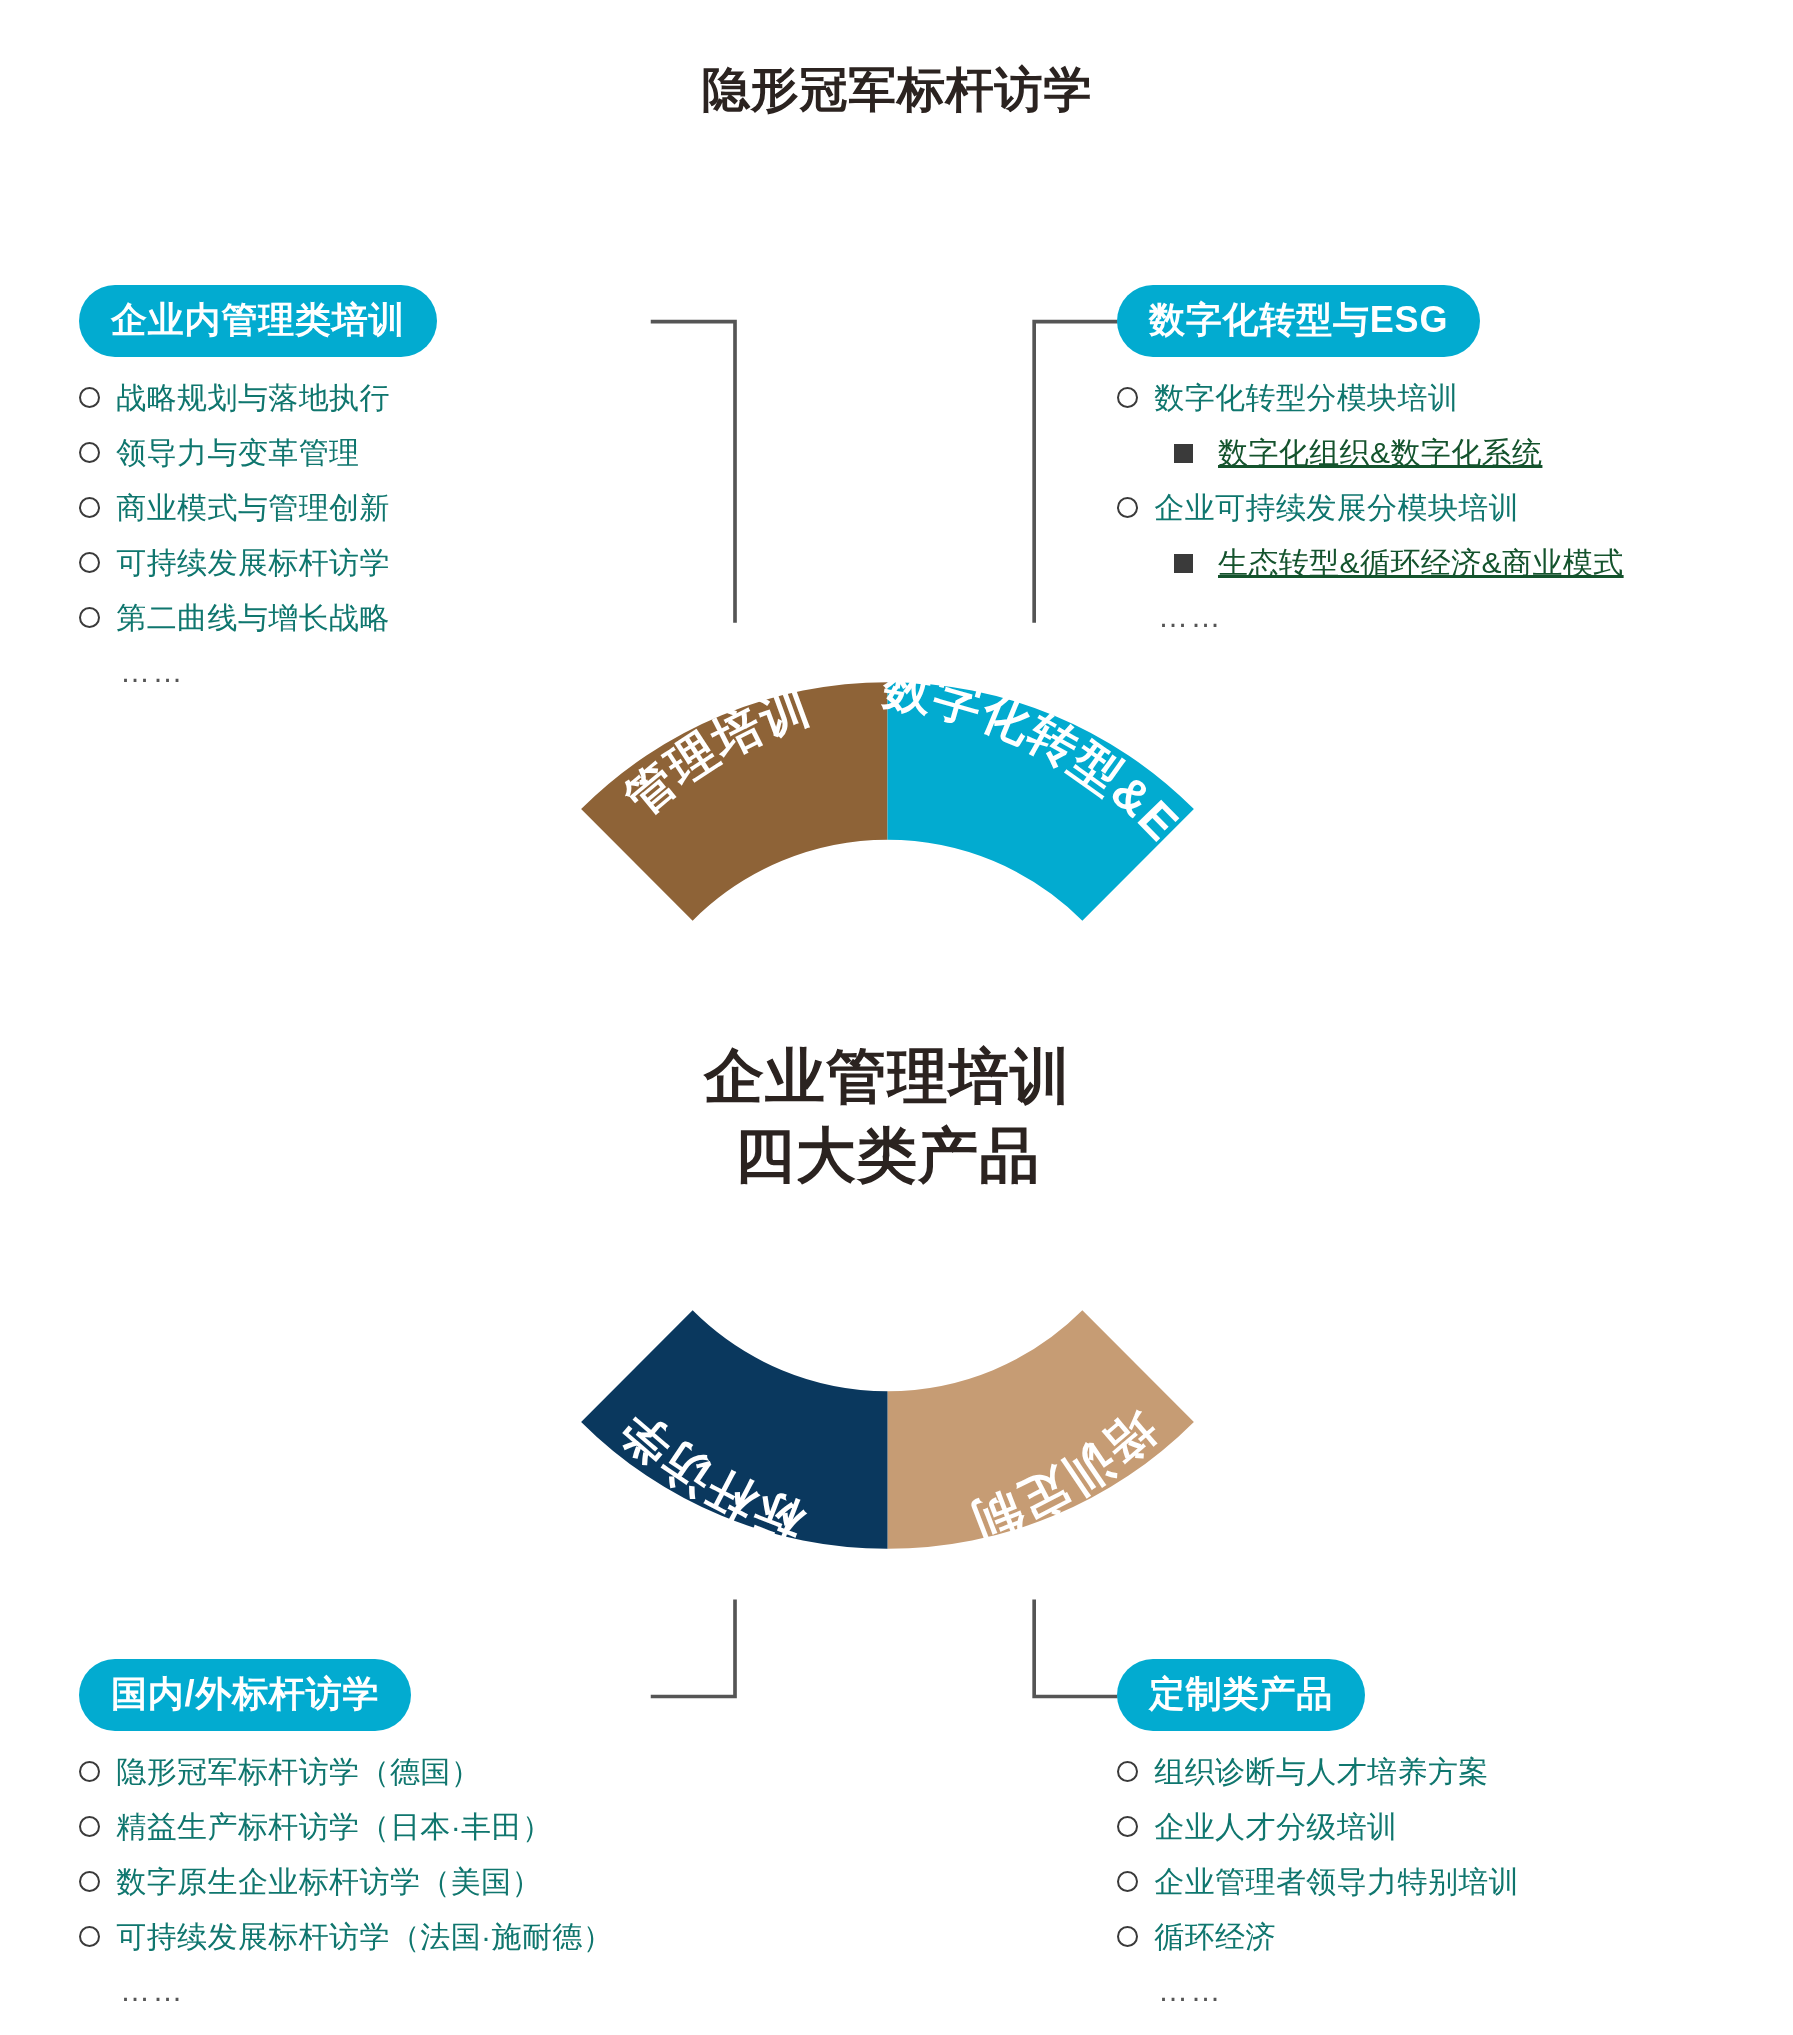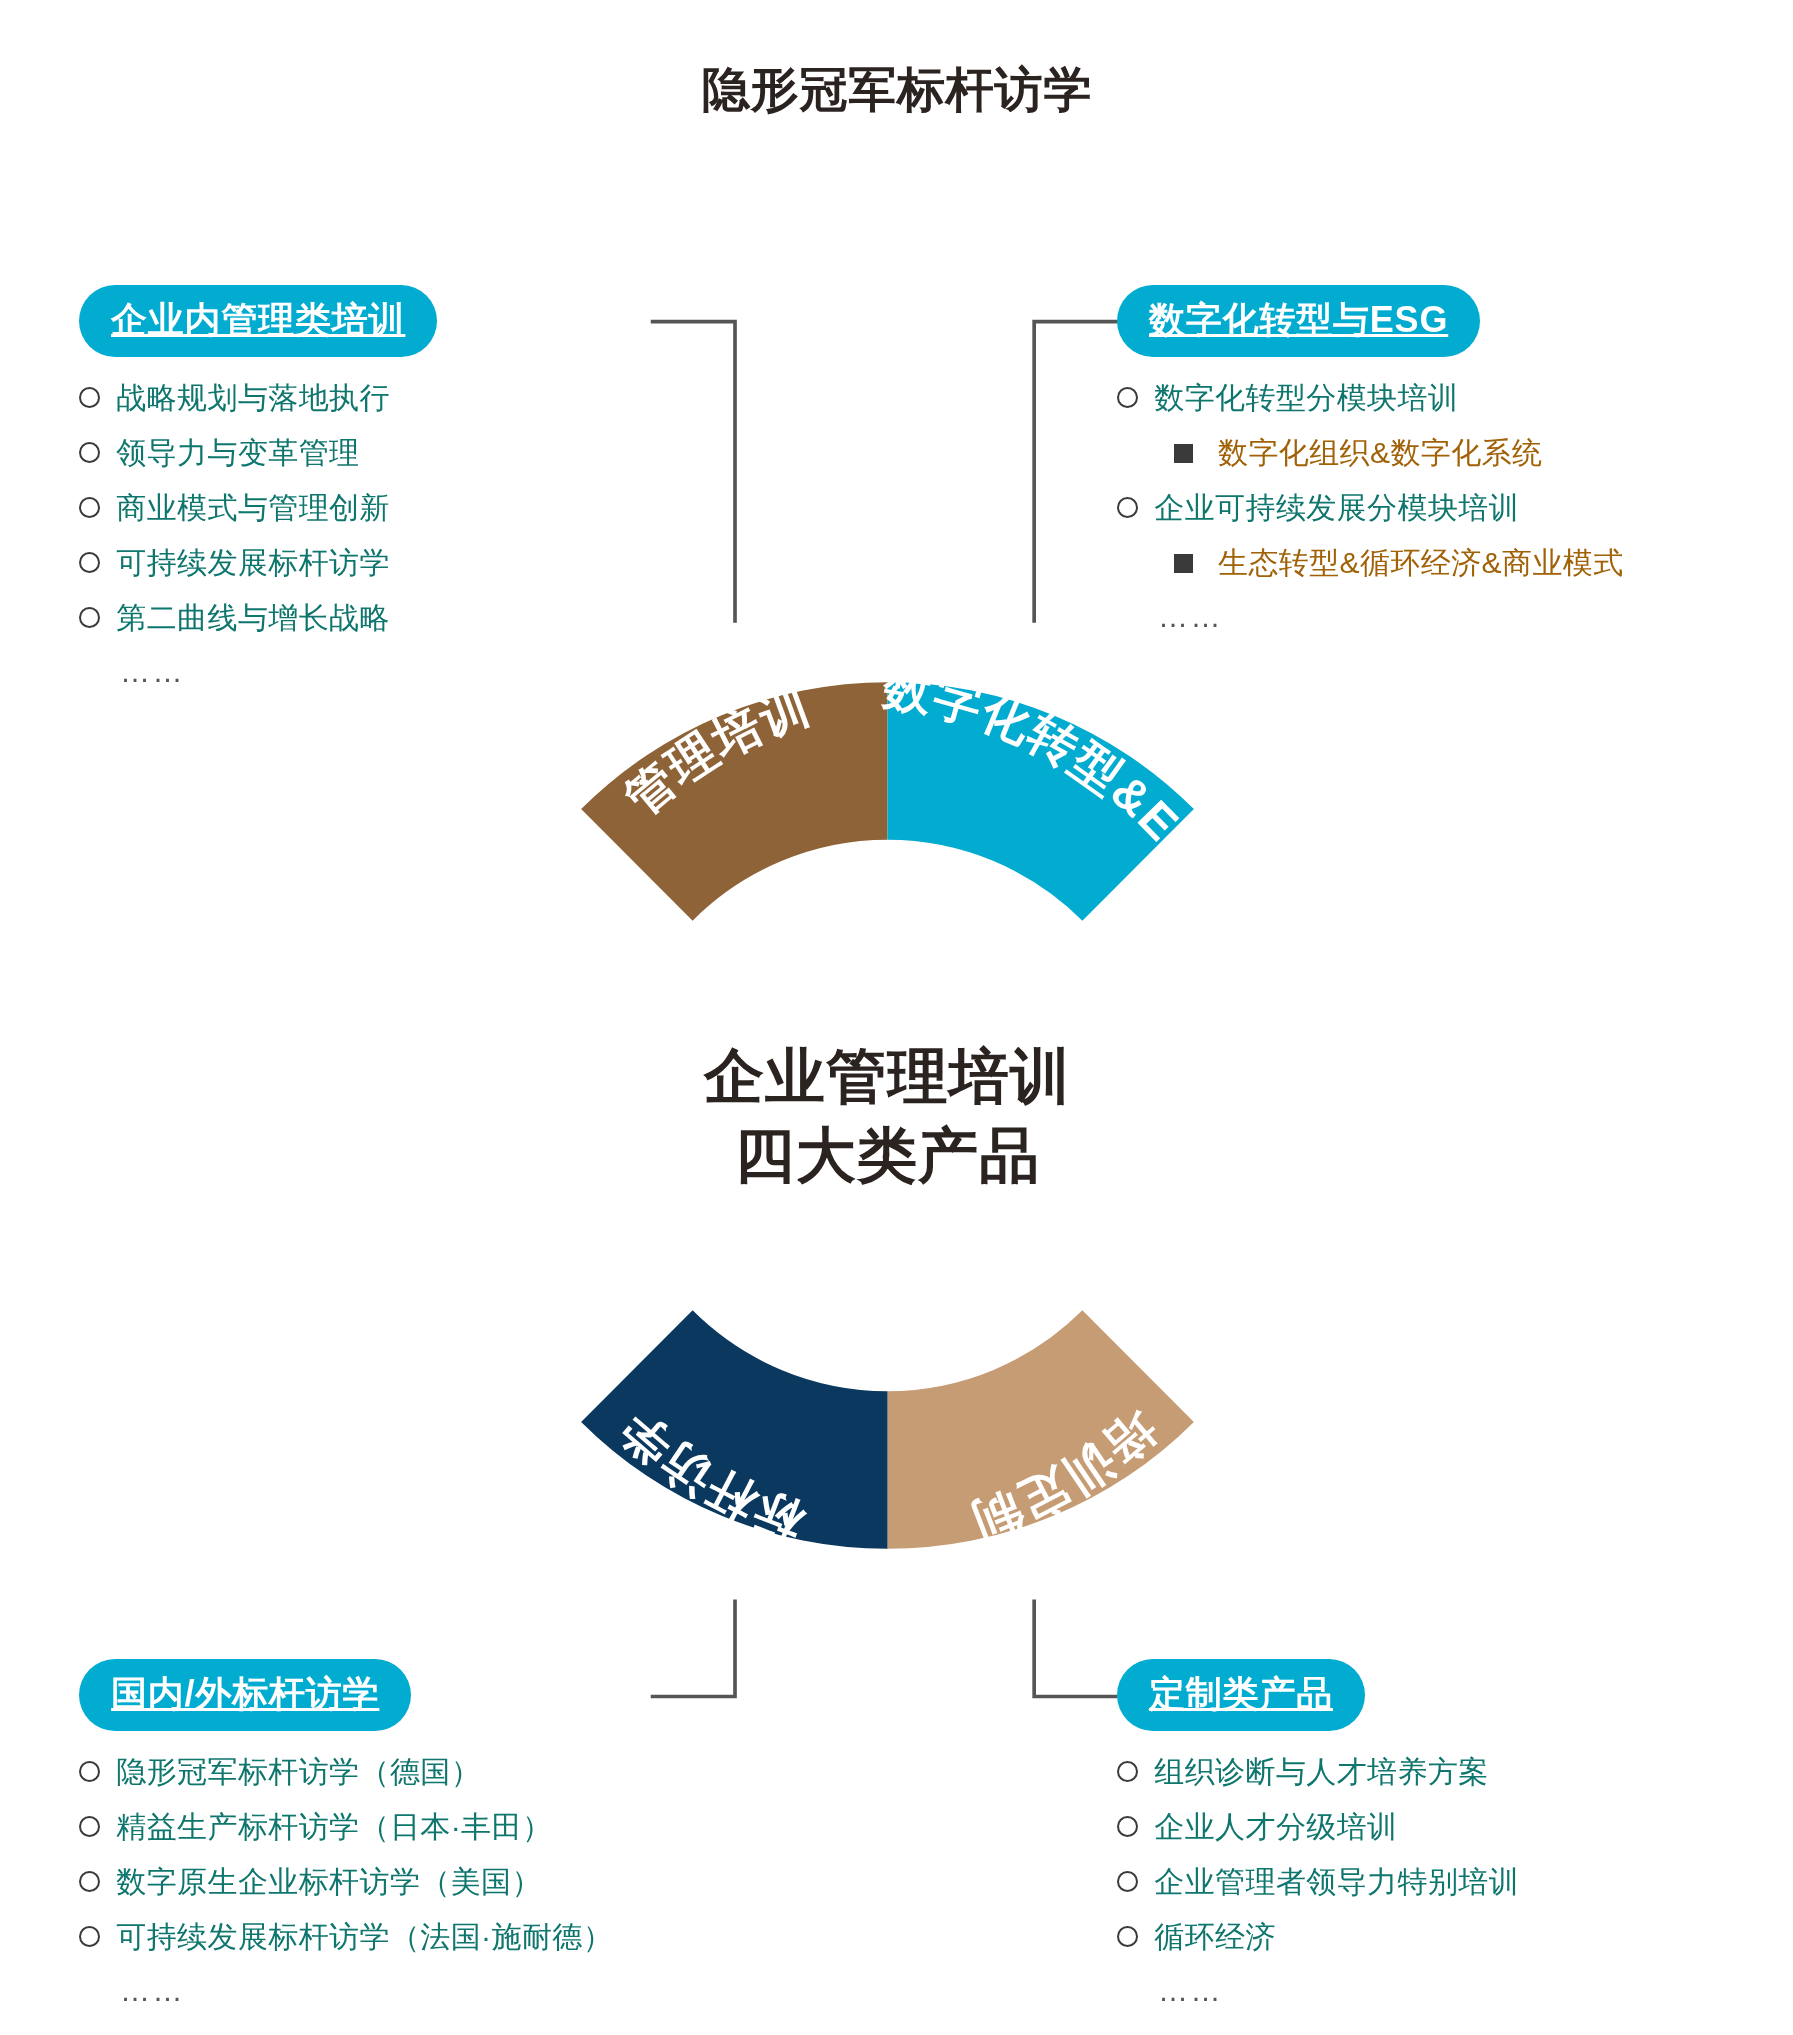--- a/index.html
+++ b/index.html
@@ -78,21 +78,20 @@
     display: inline-block;
     background: #02ABD0;
     color: #ffffff;
     font-size: 36px;
     font-weight: bold;
     border-radius: 45px;
     padding: 14.7px 32px 17px 32px;
     letter-spacing: 0.8px;
     line-height: 1.12;
     white-space: nowrap;
-    text-decoration: underline;
   }
   .items { margin-top: 23px; }
 
   .item {
     display: flex;
     align-items: flex-start;
     margin-bottom: 19px;
     font-size: 30px;
     line-height: 1.2;
     color: #0f766e;
@@ -111,23 +110,24 @@
   }
   .item .txt { display: inline-block; }
 
   .subitem {
     display: flex;
     align-items: flex-start;
     margin-bottom: 19px;
     margin-left: 57px;
     font-size: 30px;
     line-height: 1.2;
-    color: #a16207;
+    color: #14532d;
     letter-spacing: 0.4px;
     white-space: nowrap;
+    text-decoration: underline;
   }
   .subitem .bullet-square {
     flex: none;
     width: 19px;
     height: 19px;
     background: #3a3a3a;
     margin-right: 25px;
     margin-top: 9px;
   }
 

